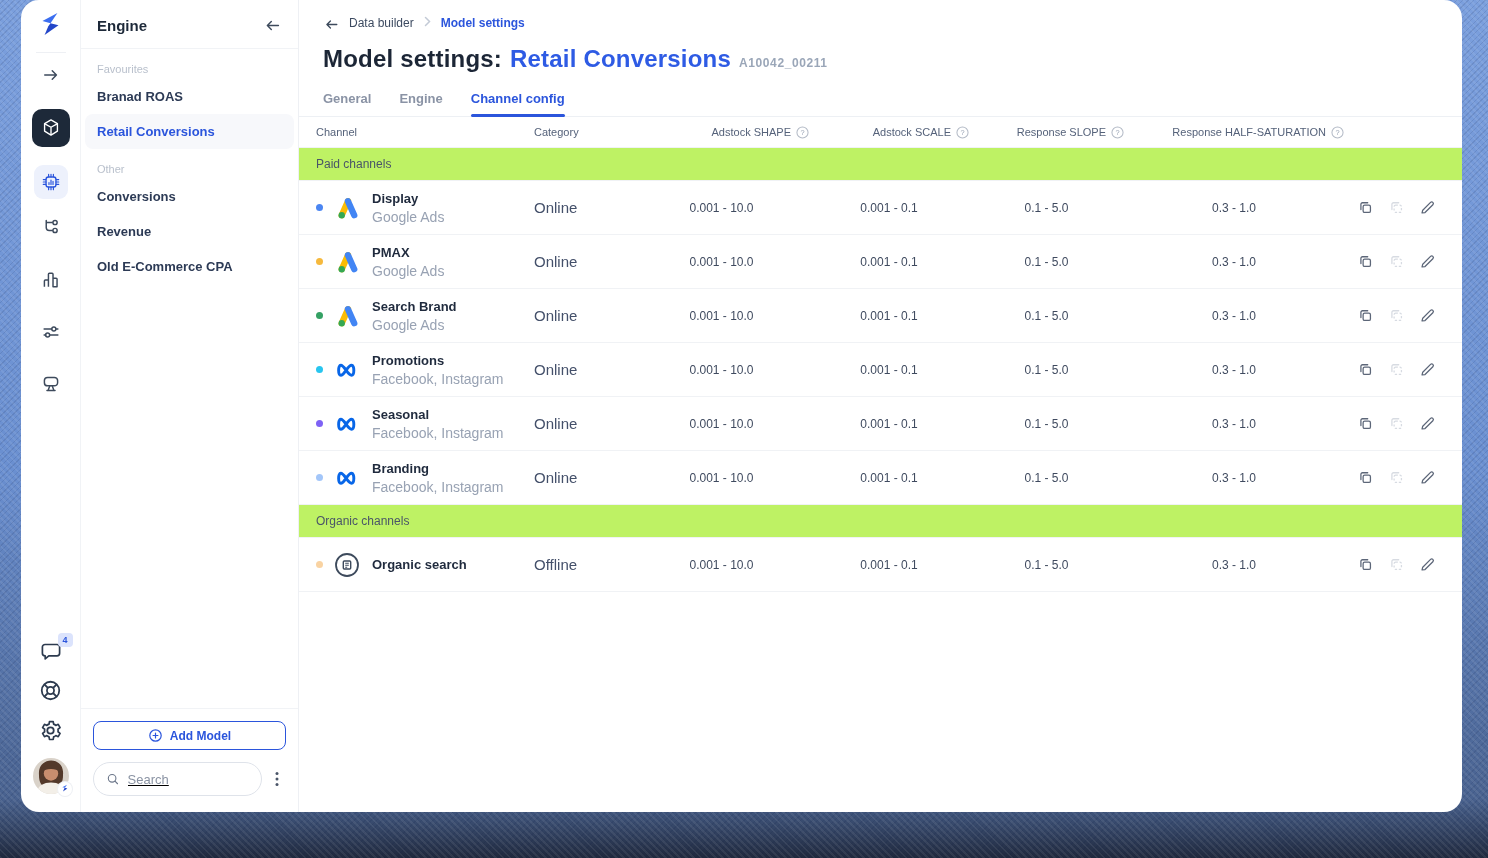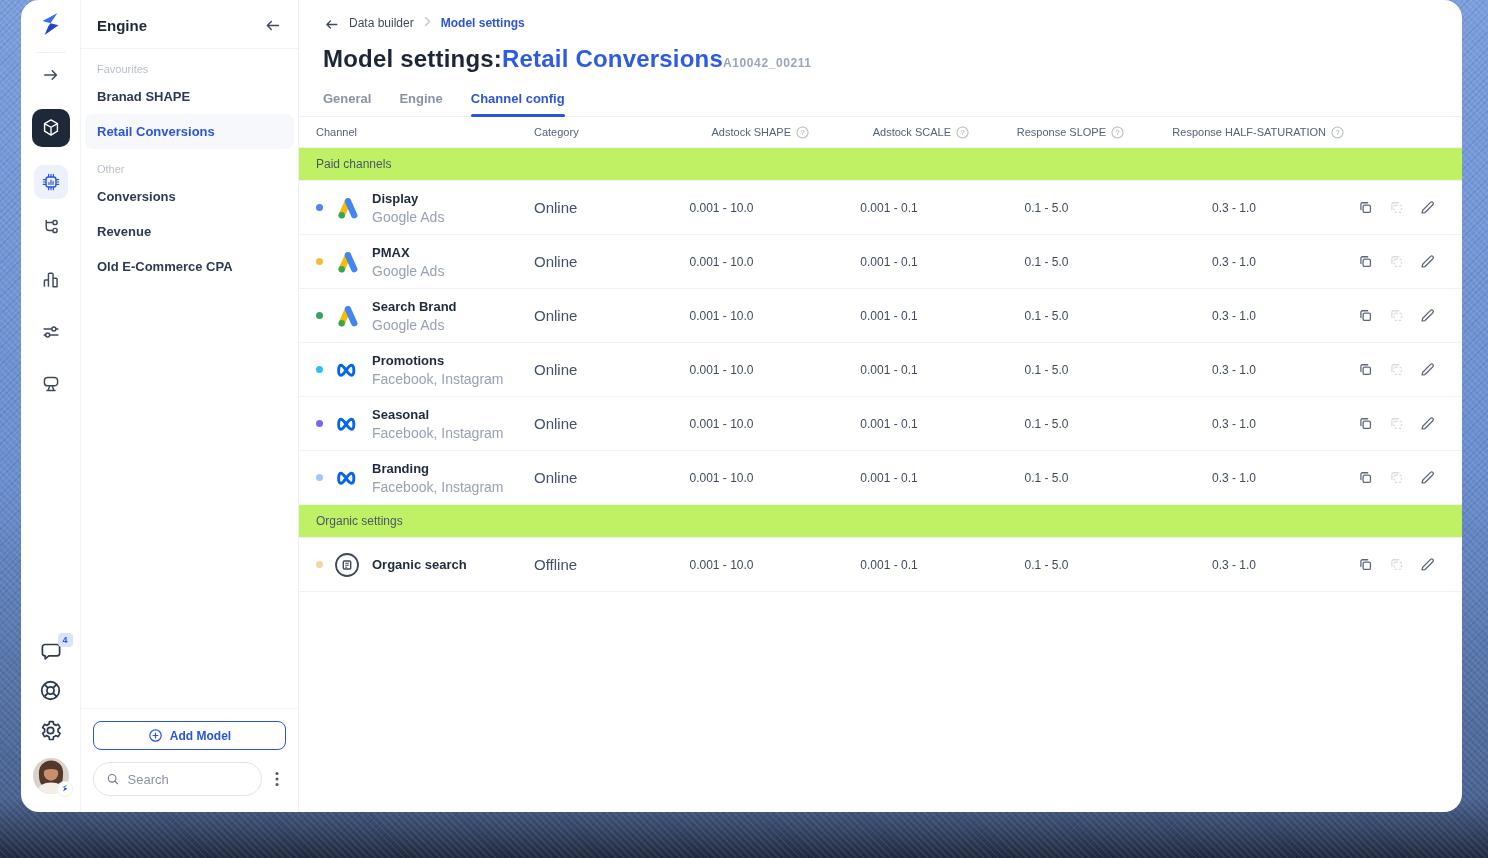--- a/index.html
+++ b/index.html
@@ -63,36 +63,36 @@
   .sidebar-bottom .divider { height:1px; background:#f1f3f6; margin:0 -12px 12px; }
   .add-model-btn {
     height:29px; border:1.5px solid #2b55dc; border-radius:8px; background:#fff;
     color:#2b55dc; font-size:12px; font-weight:bold;
     display:flex; align-items:center; justify-content:center; gap:7px; cursor:pointer; width:100%;
     font-family:"Liberation Sans", sans-serif;
   }
   .search-row { display:flex; align-items:center; gap:6px; margin-top:12px; }
   .search-box {
     flex:1; height:34px; border:1px solid #dfe3ea; border-radius:17px;
-    display:flex; align-items:center; gap:8px; padding:0 12px; background:#fff;
+    display:flex; align-items:center; gap:8px; padding:0 12px; background:#fff;text-decoration:underline;
   }
   .search-box input {
     border:none; outline:none; font-size:13px; color:#3c4a60; width:100%;
     font-family:"Liberation Sans", sans-serif;
   }
   .search-box input::placeholder { color:#8a93a3; }
   .kebab-btn { cursor:pointer; padding:2px; display:flex; }
   
   .main { flex:1; display:flex; flex-direction:column; min-width:0; }
   .breadcrumb { display:flex; gap:9px; padding:16px 0 0 24px; }
   .crumb-back { cursor:pointer; display:flex; }
   .crumb { font-size:12px; color:#3c4a60; cursor:pointer; }
   .crumb-sep { color:#c3cad6; font-size:12px; }
   .crumb.current { color:#2b55dc; font-weight:bold; }
-  .page-title { padding:12px 0 0 24px; display:flex; align-items:baseline; gap:0; }
+  .page-title { padding:12px 0 0 24px; display:flex; align-items:baseline; gap:8px; }
   .title-prefix { font-size:24px; font-weight:800; color:#1c2636; letter-spacing:.2px; }
   .title-model { font-size:24px; font-weight:800; color:#2e5be4; letter-spacing:.2px; }
   .model-id { font-size:12px; color:#9aa6b8; font-weight:bold; letter-spacing:.6px; }
   .tabs { display:flex; gap:28px; padding:18px 0 0 24px; border-bottom:1px solid #edf0f4; }
   .tab { font-size:13px; font-weight:bold; color:#8a93a5; padding-bottom:10px; cursor:pointer; position:relative; }
   .tab.active { color:#2b55dc; }
   .tab.active::after {
     content:""; position:absolute; left:0; right:0; bottom:-1px; height:3px;
     background:#2b55dc; border-radius:2px;
   }
@@ -217,21 +217,21 @@
     <div class="sidebar-head">
       <span class="sidebar-title">Engine</span>
       <span class="collapse-btn">
         <svg width="19" height="19" viewBox="0 0 24 24">
           <path d="M19.5 12h-14M10.5 7l-5 5 5 5" fill="none" stroke="#3d4a5c" stroke-width="1.8" stroke-linecap="round" stroke-linejoin="round"></path>
         </svg>
       </span>
     </div>
     <div id="sidebar-sections">
         <div class="side-section-label">Favourites</div>
-        <div class="side-item">Branad SHAPE</div>
+        <div class="side-item">Branad ROAS</div>
         <div class="side-item active">Retail Conversions</div>
         <div class="side-section-label">Other</div>
         <div class="side-item">Conversions</div>
         <div class="side-item">Revenue</div>
         <div class="side-item">Old E-Commerce CPA</div>
       </div>
     <div class="sidebar-bottom">
       <div class="divider"></div>
       <button class="add-model-btn">
         <svg width="15" height="15" viewBox="0 0 20 20">
@@ -560,21 +560,21 @@
               </span>
       <span class="act-btn">
                 <svg width="17" height="17" viewBox="0 0 20 20">
     <path d="M3.6 16.4l.8-3.2L13.6 4a1.9 1.9 0 0 1 2.7 2.7l-9.2 9.2-3.5.5z" fill="none" stroke="#5c6678" stroke-width="1.5" stroke-linejoin="round"></path>
   </svg>
               </span>
     </div>
   </div>
 
   <div class="group-row">
-    <span class="group-label">Organic settings</span>
+    <span class="group-label">Organic channels</span>
   </div>
 
   <div class="grid-row data-row">
     <div class="cell-channel">
       <span class="dot" style="background: rgb(249, 211, 162);"></span>
       <span class="ch-icon">
                 <svg width="26" height="26" viewBox="0 0 26 26">
     <circle cx="13" cy="13" r="11" fill="none" stroke="#3d4a5c" stroke-width="1.8"></circle>
     <rect x="9.3" y="9" width="7.4" height="8" rx="1" fill="none" stroke="#3d4a5c" stroke-width="1.4"></rect>
     <path d="M11.2 11.3h3.6M11.2 13.3h3.6M11.2 15.3h2" stroke="#3d4a5c" stroke-width="1.1"></path>

